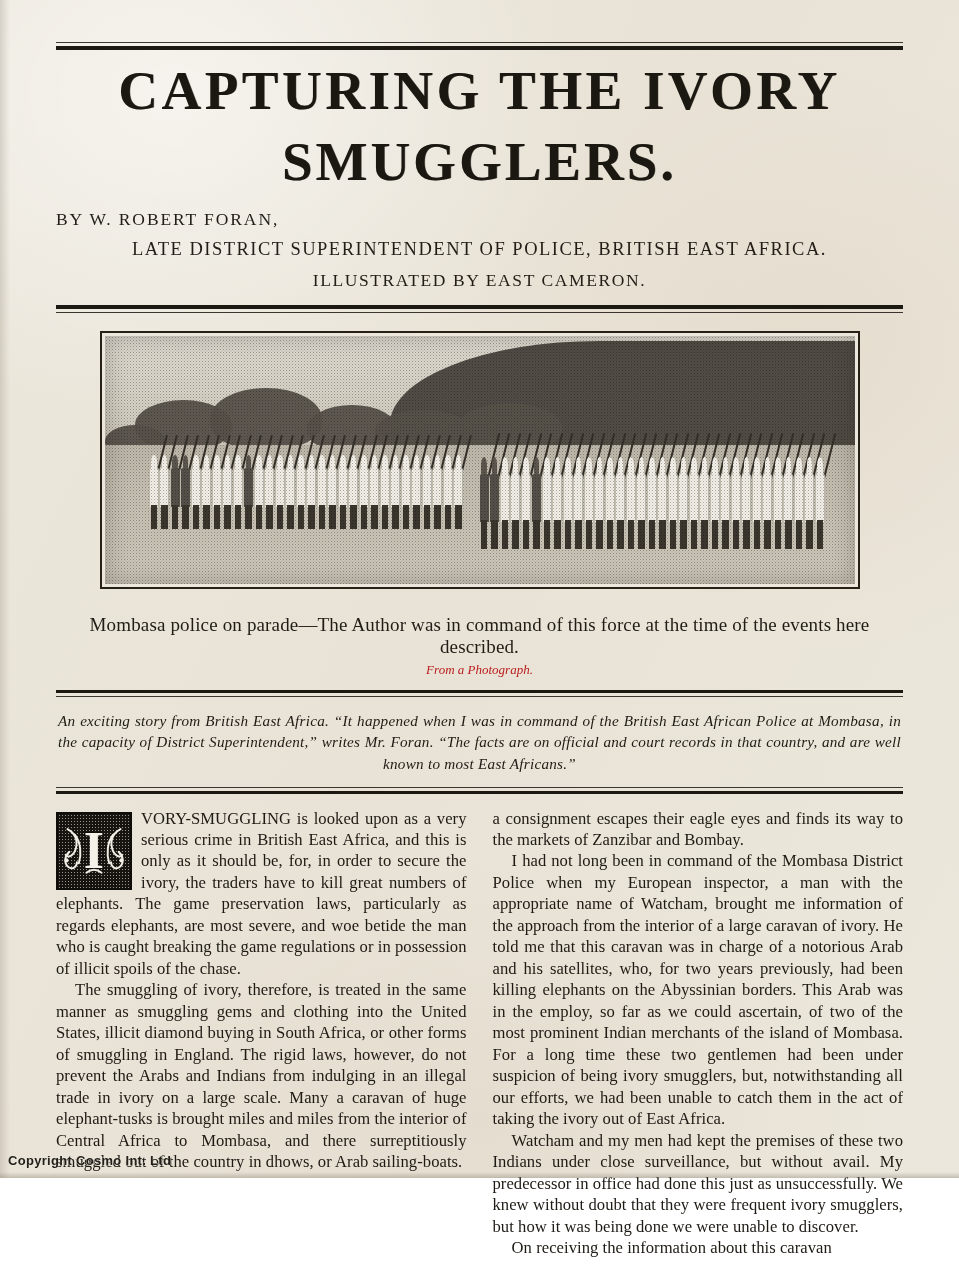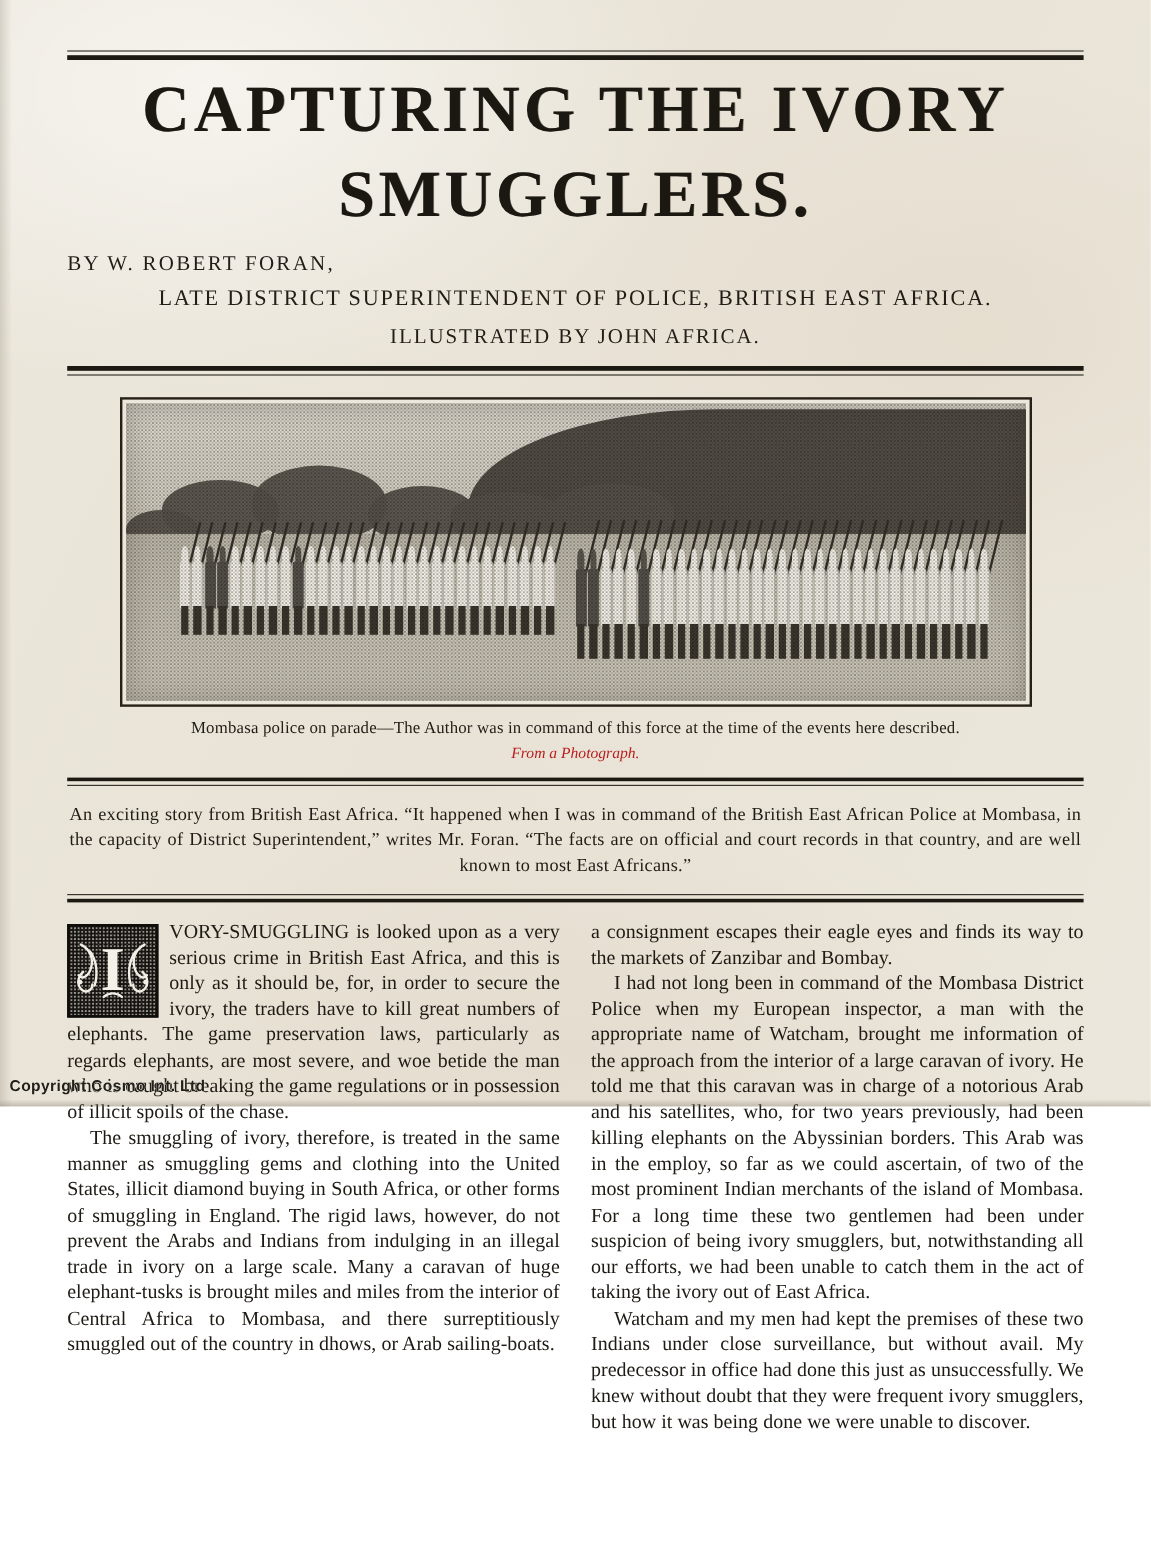--- a/index.html
+++ b/index.html
@@ -11,21 +11,21 @@
   body {
     width: 959px;
     height: 1285px;
     overflow: hidden;
     font-family: "Liberation Serif", serif;
   }
 
   #page {
     position: relative;
     width: 959px;
-    height: 922px;
+    height: 1178px;
     background: #ece7dc;
     box-sizing: border-box;
   }
 
   
   #page::before {
     content: "";
     position: absolute;
     inset: 0;
     pointer-events: none;
@@ -223,24 +223,24 @@
   }
   .photo-vignette {
     position: absolute;
     inset: 0;
     box-shadow: inset 0 0 22px rgba(40,34,26,0.28);
   }
 
   
   .caption {
     text-align: center;
-    font-size: 14px;
+    font-size: 19px;
     letter-spacing: 0.15px;
     color: #201c16;
-    margin-top: 11px;
+    margin-top: 25px;
   }
   .caption-src {
     text-align: center;
     font-size: 13px;
     font-style: italic;
     color: #b91c1c;
     margin-top: 4px;
     margin-bottom: 12px;
   }
 
@@ -248,20 +248,21 @@
   .blurb {
     font-size: 15.2px;
     line-height: 1.42;
     color: #1f1b15;
     text-align: justify;
     text-align-last: center;
     letter-spacing: 0.25px;
     padding: 13px 2px 12px 2px;
     -webkit-hyphens: none;
     hyphens: none;
+    font-style: italic;
   }
 
   
   .columns {
     display: flex;
     gap: 26px;
     margin-top: 14px;
   }
   .col {
     width: 411px;
@@ -368,21 +369,21 @@
       <div class="rule-thick"></div>
     </div>
 
     <h1 class="title">
       <span>CAPTURING THE IVORY</span>
       <span class="line2">SMUGGLERS.</span>
     </h1>
 
     <div class="byline">BY W. ROBERT FORAN,</div>
     <div class="credit">LATE DISTRICT SUPERINTENDENT OF POLICE, BRITISH EAST AFRICA.</div>
-    <div class="illus">ILLUSTRATED BY JOHN AFRICA.</div>
+    <div class="illus">ILLUSTRATED BY EAST CAMERON.</div>
 
     <div>
       <div class="rule-thick"></div>
       <div class="rule-gap-2"></div>
       <div class="rule-thin"></div>
     </div>
 
     <div class="photo-wrap">
       <div class="photo-frame">
         <div class="photo" aria-label="Two long ranks of Mombasa police in white uniforms and pith helmets standing at attention with rifles on a grass parade ground, with a dense treeline behind.">
@@ -823,19 +824,20 @@
           <div class="letter">I</div>
         </div>
         <p class="first">VORY-SMUGGLING is looked upon as a very serious crime in British East Africa, and this is only as it should be, for, in order to secure the ivory, the traders have to kill great numbers of elephants.  The game preservation laws, particularly as regards elephants, are most severe, and woe betide the man who is caught breaking the game regulations or in possession of illicit spoils of the chase.</p>
         <p><span>The smuggling of ivory, therefore, is treated in the same manner as smuggling gems and clothing into the United States, illicit diamond buying in South Africa, or other forms of smuggling in England.  The rigid laws, however, do not prevent the Arabs and Indians from indulging in an illegal trade in ivory on a large scale. Many a caravan of huge elephant-tusks is brought miles and miles from the interior of Central Africa to Mombasa, and there surreptitiously smuggled out of the country in dhows, or Arab sailing-boats.</span></p>
       </div>
 
       <div class="col">
         <p class="cont">a consignment escapes their eagle eyes and finds its way to the markets of Zanzibar and Bombay.</p>
         <p>I had not long been in command of the Mombasa District Police when my European inspector, a man with the appropriate name of Watcham, brought me information of the approach from the interior of a large caravan of ivory.  He told me that this caravan was in charge of a notorious Arab and his satellites, who, for two years previously, had been killing elephants on the Abyssinian borders.  This Arab was in the employ, so far as we could ascertain, of two of the most prominent Indian merchants of the island of Mombasa.  For a long time these two gentlemen had been under suspicion of being ivory smugglers, but, notwithstanding all our efforts, we had been unable to catch them in the act of taking the ivory out of East Africa.</p>
         <p>Watcham and my men had kept the premises of these two Indians under close surveillance, but without avail.  My predecessor in office had done this just as unsuccessfully.  We knew without doubt that they were frequent ivory smugglers, but how it was being done we were unable to discover.</p>
+        <p>On receiving the information about this caravan</p>
       </div>
 
     </div>
   </div>
 
   <div class="watermark">Copyright Cosmo Int. Ltd</div>
 </div>
 
 </body></html>

